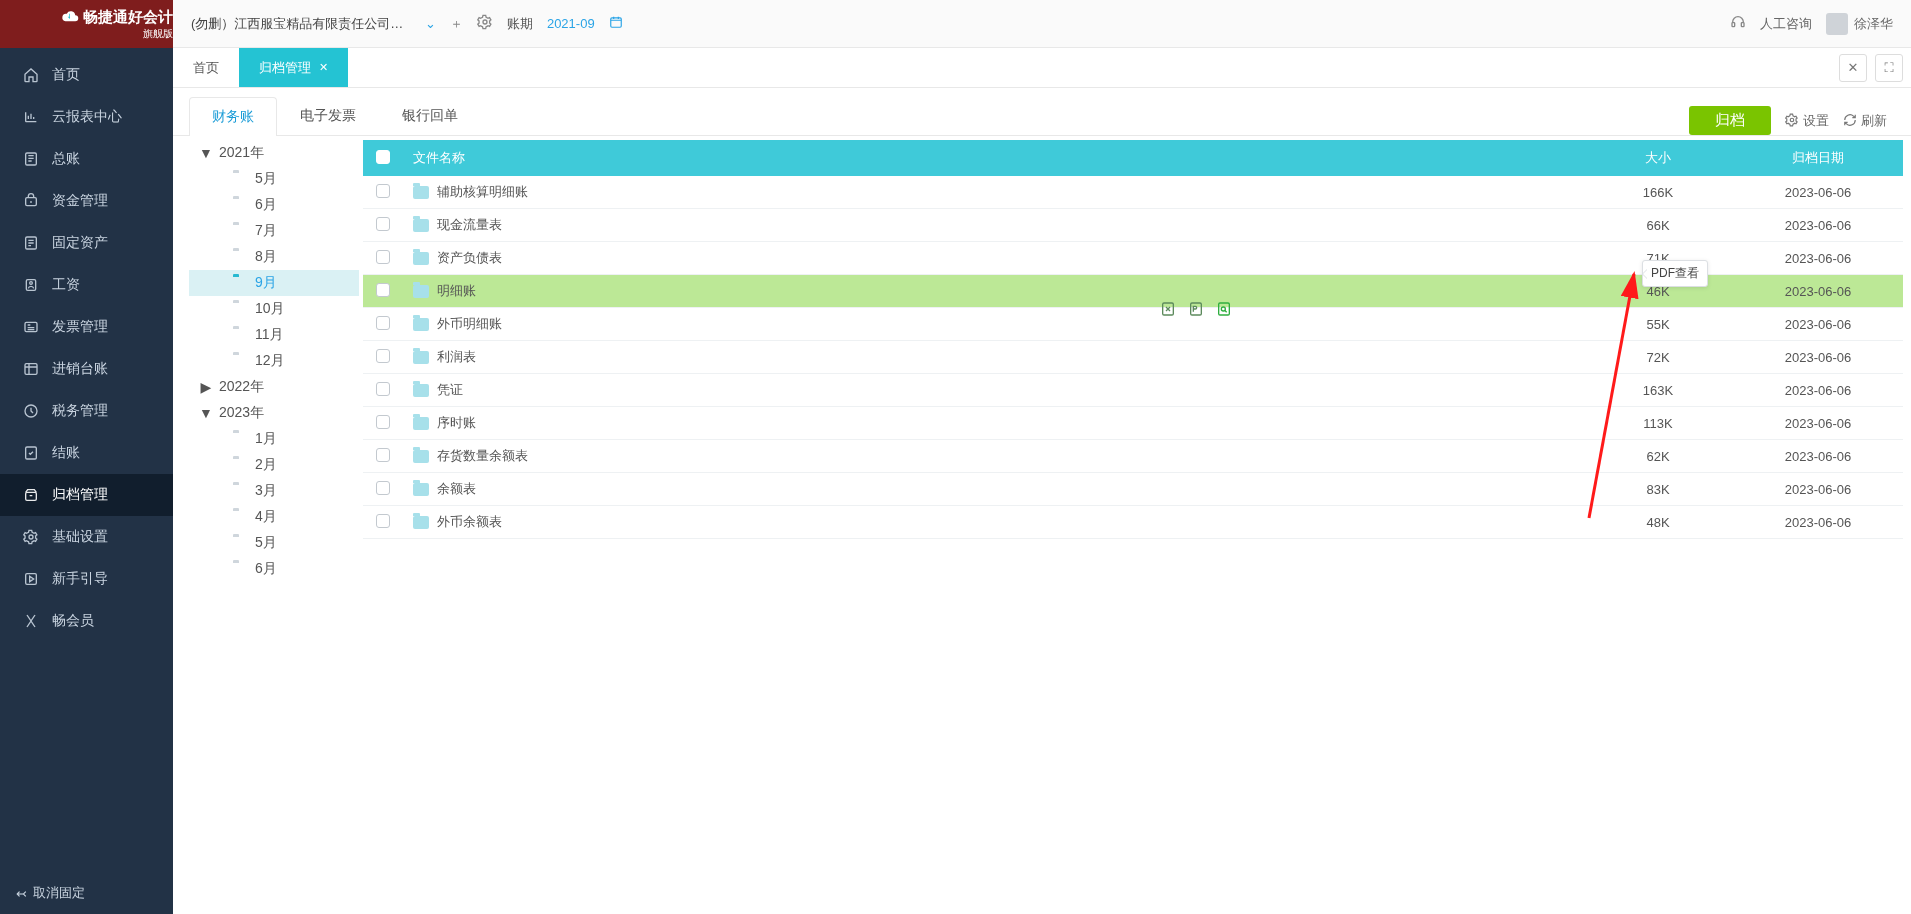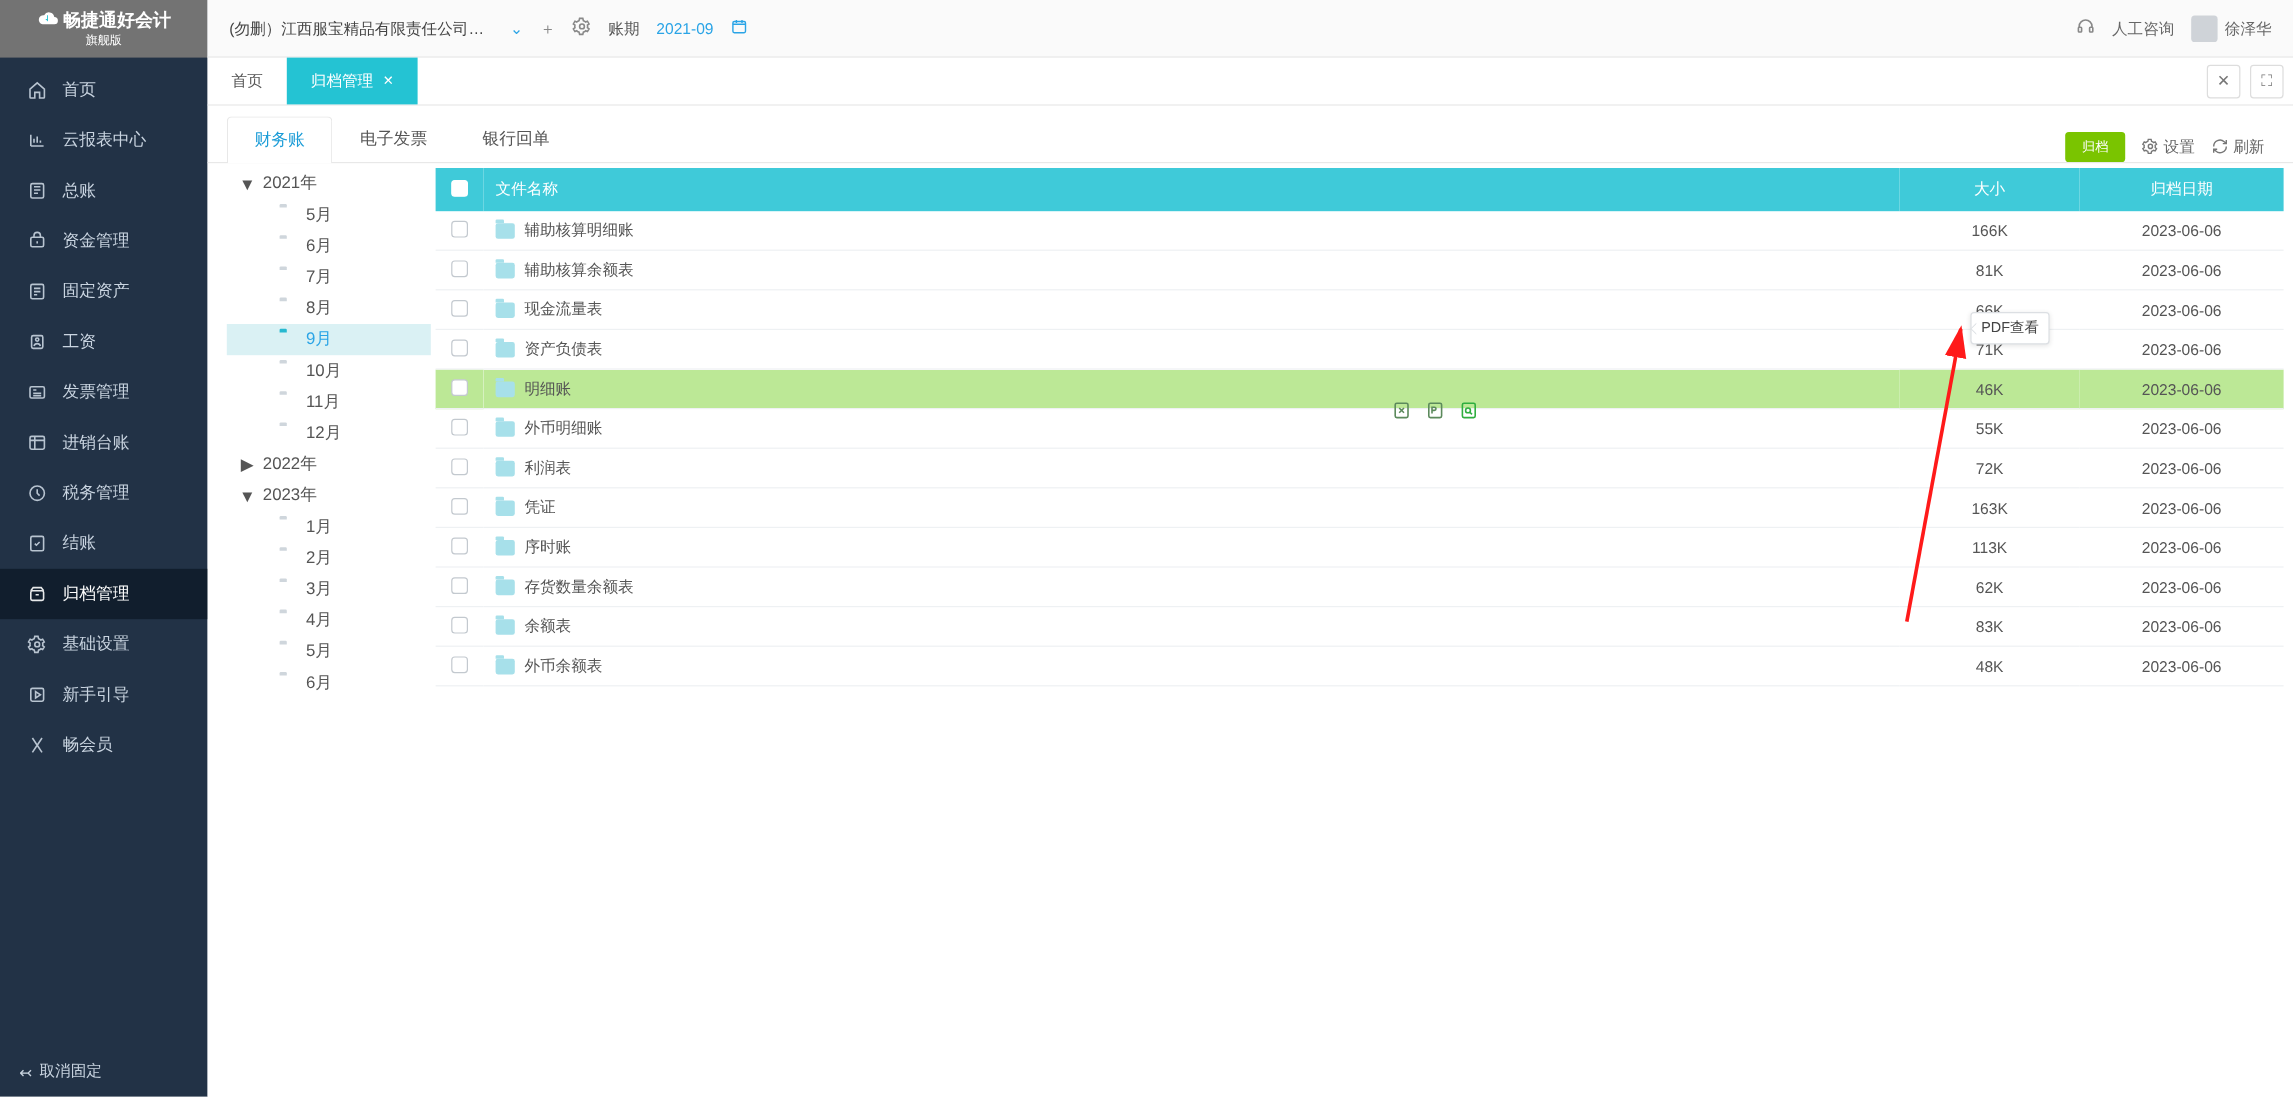--- a/index.html
+++ b/index.html
@@ -1,20 +1,20 @@
 <!DOCTYPE html>
 <html><head>
 <meta charset="utf-8">
 <style>
   * { box-sizing: border-box; margin: 0; padding: 0; }
   body { font-family: "Microsoft YaHei", Arial, sans-serif; font-size: 13px; color: #333; background:#fff; }
   .app { display:flex; height: 914px; width:1911px; overflow:hidden;}
   
   .sidebar { width: 173px; background:#223246; color:#c9d4e0; display:flex; flex-direction:column; }
-  .logo-bar { background:#737373; height:48px; display:flex; flex-direction:column; align-items:center; justify-content:center; color:#fff;}
+  .logo-bar { background:#7f1d1d; height:48px; display:flex; flex-direction:column; align-items:flex-end; justify-content:center; color:#fff;}
   .logo-main { font-size:15px; font-weight:600; display:flex; align-items:center; gap:4px;}
   .logo-sub { font-size:10px;}
   .nav { flex:1; padding-top:6px;}
   .nav-item { display:flex; align-items:center; gap:12px; padding:12px 22px; cursor:pointer; font-size:14px;}
   .nav-item.active { background:#111e2d; color:#fff; }
   .nav-icon { width:18px; height:18px; display:flex; align-items:center; justify-content:center; opacity:.9;}
   .sidebar-footer { padding:12px 16px; font-size:13px; display:flex; align-items:center; gap:6px; cursor:pointer;}
   
   .main { flex:1; display:flex; flex-direction:column; background:#fff; }
   .topbar { height:48px; background:#fafafa; border-bottom:1px solid #e8e8e8; display:flex; align-items:center; padding:0 18px; gap:14px;}
@@ -33,21 +33,21 @@
   .tab { padding:0 20px; display:flex; align-items:center; gap:8px; font-size:13px; cursor:pointer; color:#555;}
   .tab.active { background:#24c3d3; color:#fff;}
   .tab-close { font-size:11px;}
   .tabs-right { margin-left:auto; display:flex; align-items:center; gap:8px; padding-right:8px;}
   .sq-btn { width:28px; height:28px; border:1px solid #ddd; border-radius:3px; display:flex; align-items:center; justify-content:center; color:#777; cursor:pointer;}
   .subtabs-row { display:flex; align-items:flex-end; padding:8px 16px 0 16px; gap:0; border-bottom:1px solid #e8e8e8;}
   .subtab { padding:10px 22px; border:1px solid transparent; border-bottom:none; font-size:14px; color:#555; cursor:pointer; border-radius:4px 4px 0 0;}
   .subtab.active { border-color:#e8e8e8; background:#fff; color:#1b9cd7; position:relative; top:1px;}
   .subtabs-spacer { flex:1;}
   .action-bar { display:flex; align-items:center; gap:14px; padding-right:8px;}
-  .btn-primary { background:#7ac400; color:#fff; padding:5px 14px; border-radius:3px; font-size:11px; cursor:pointer;}
+  .btn-primary { background:#7ac400; color:#fff; padding:5px 26px; border-radius:3px; font-size:15px; cursor:pointer;}
   .link-action { color:#666; display:flex; align-items:flex-end; gap:4px; cursor:pointer;}
   
   .body { flex:1; display:flex; overflow:hidden; padding:0 0 0 16px;}
   
   .tree { width:170px; padding-top:4px; font-size:14px; color:#555;}
   .tree-node { display:flex; align-items:center; gap:8px; padding:4px 8px 4px 24px; cursor:pointer;}
   .tree-year { padding-left:12px;}
   .tree-caret { width:10px; display:flex; justify-content:center;}
   .tree-month { padding-left:44px;}
   .tree-month.selected { background:#daf1f4; color:#2aa4e6;}
@@ -398,31 +398,20 @@
           <tbody id="tbody">
               <tr>
                 <td class="col-check"><span class="chk"></span></td>
                 <td style="position:relative;">
                   <div class="name-cell">
                     <span class="file-folder"></span>
                     <span>辅助核算明细账</span>
                   </div>
                 </td>
                 <td class="col-size">166K</td>
-                <td class="col-date">2023-06-06</td>
-              </tr>
-              <tr>
-                <td class="col-check"><span class="chk"></span></td>
-                <td style="position:relative;">
-                  <div class="name-cell">
-                    <span class="file-folder"></span>
-                    <span>辅助核算余额表</span>
-                  </div>
-                </td>
-                <td class="col-size">81K</td>
                 <td class="col-date">2023-06-06</td>
               </tr>
               <tr>
                 <td class="col-check"><span class="chk"></span></td>
                 <td style="position:relative;">
                   <div class="name-cell">
                     <span class="file-folder"></span>
                     <span>现金流量表</span>
                   </div>
                 </td>

